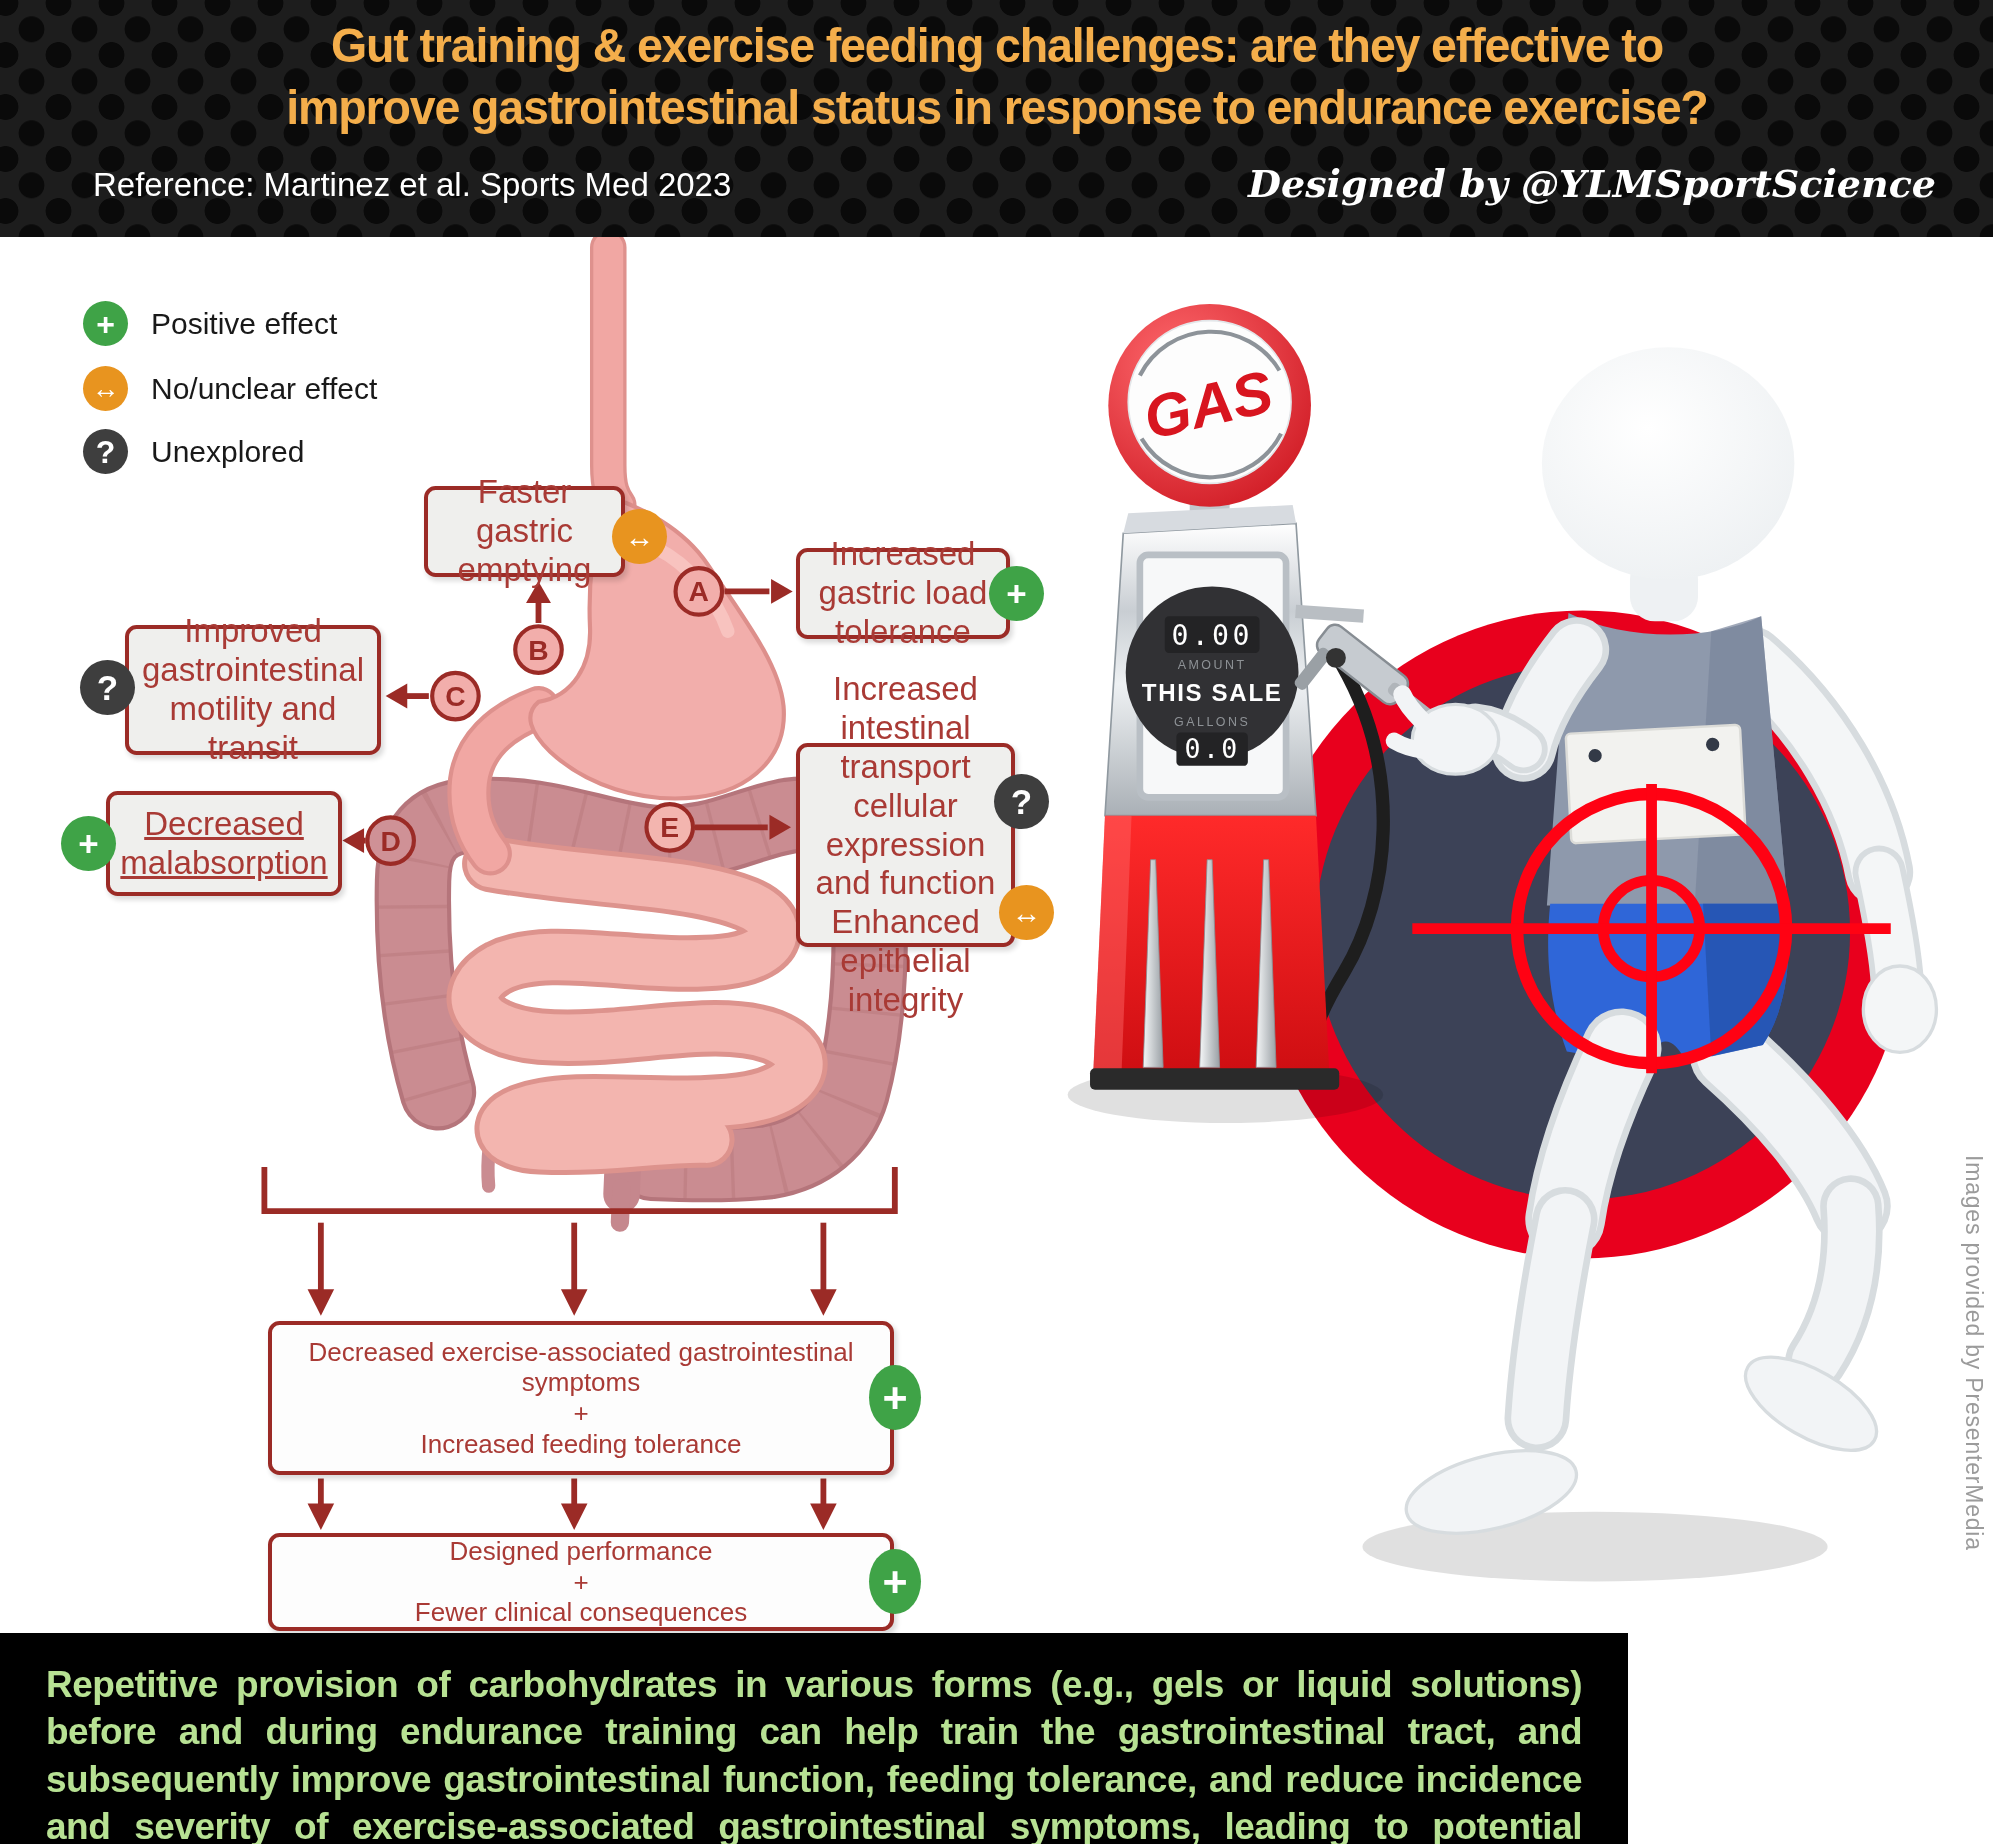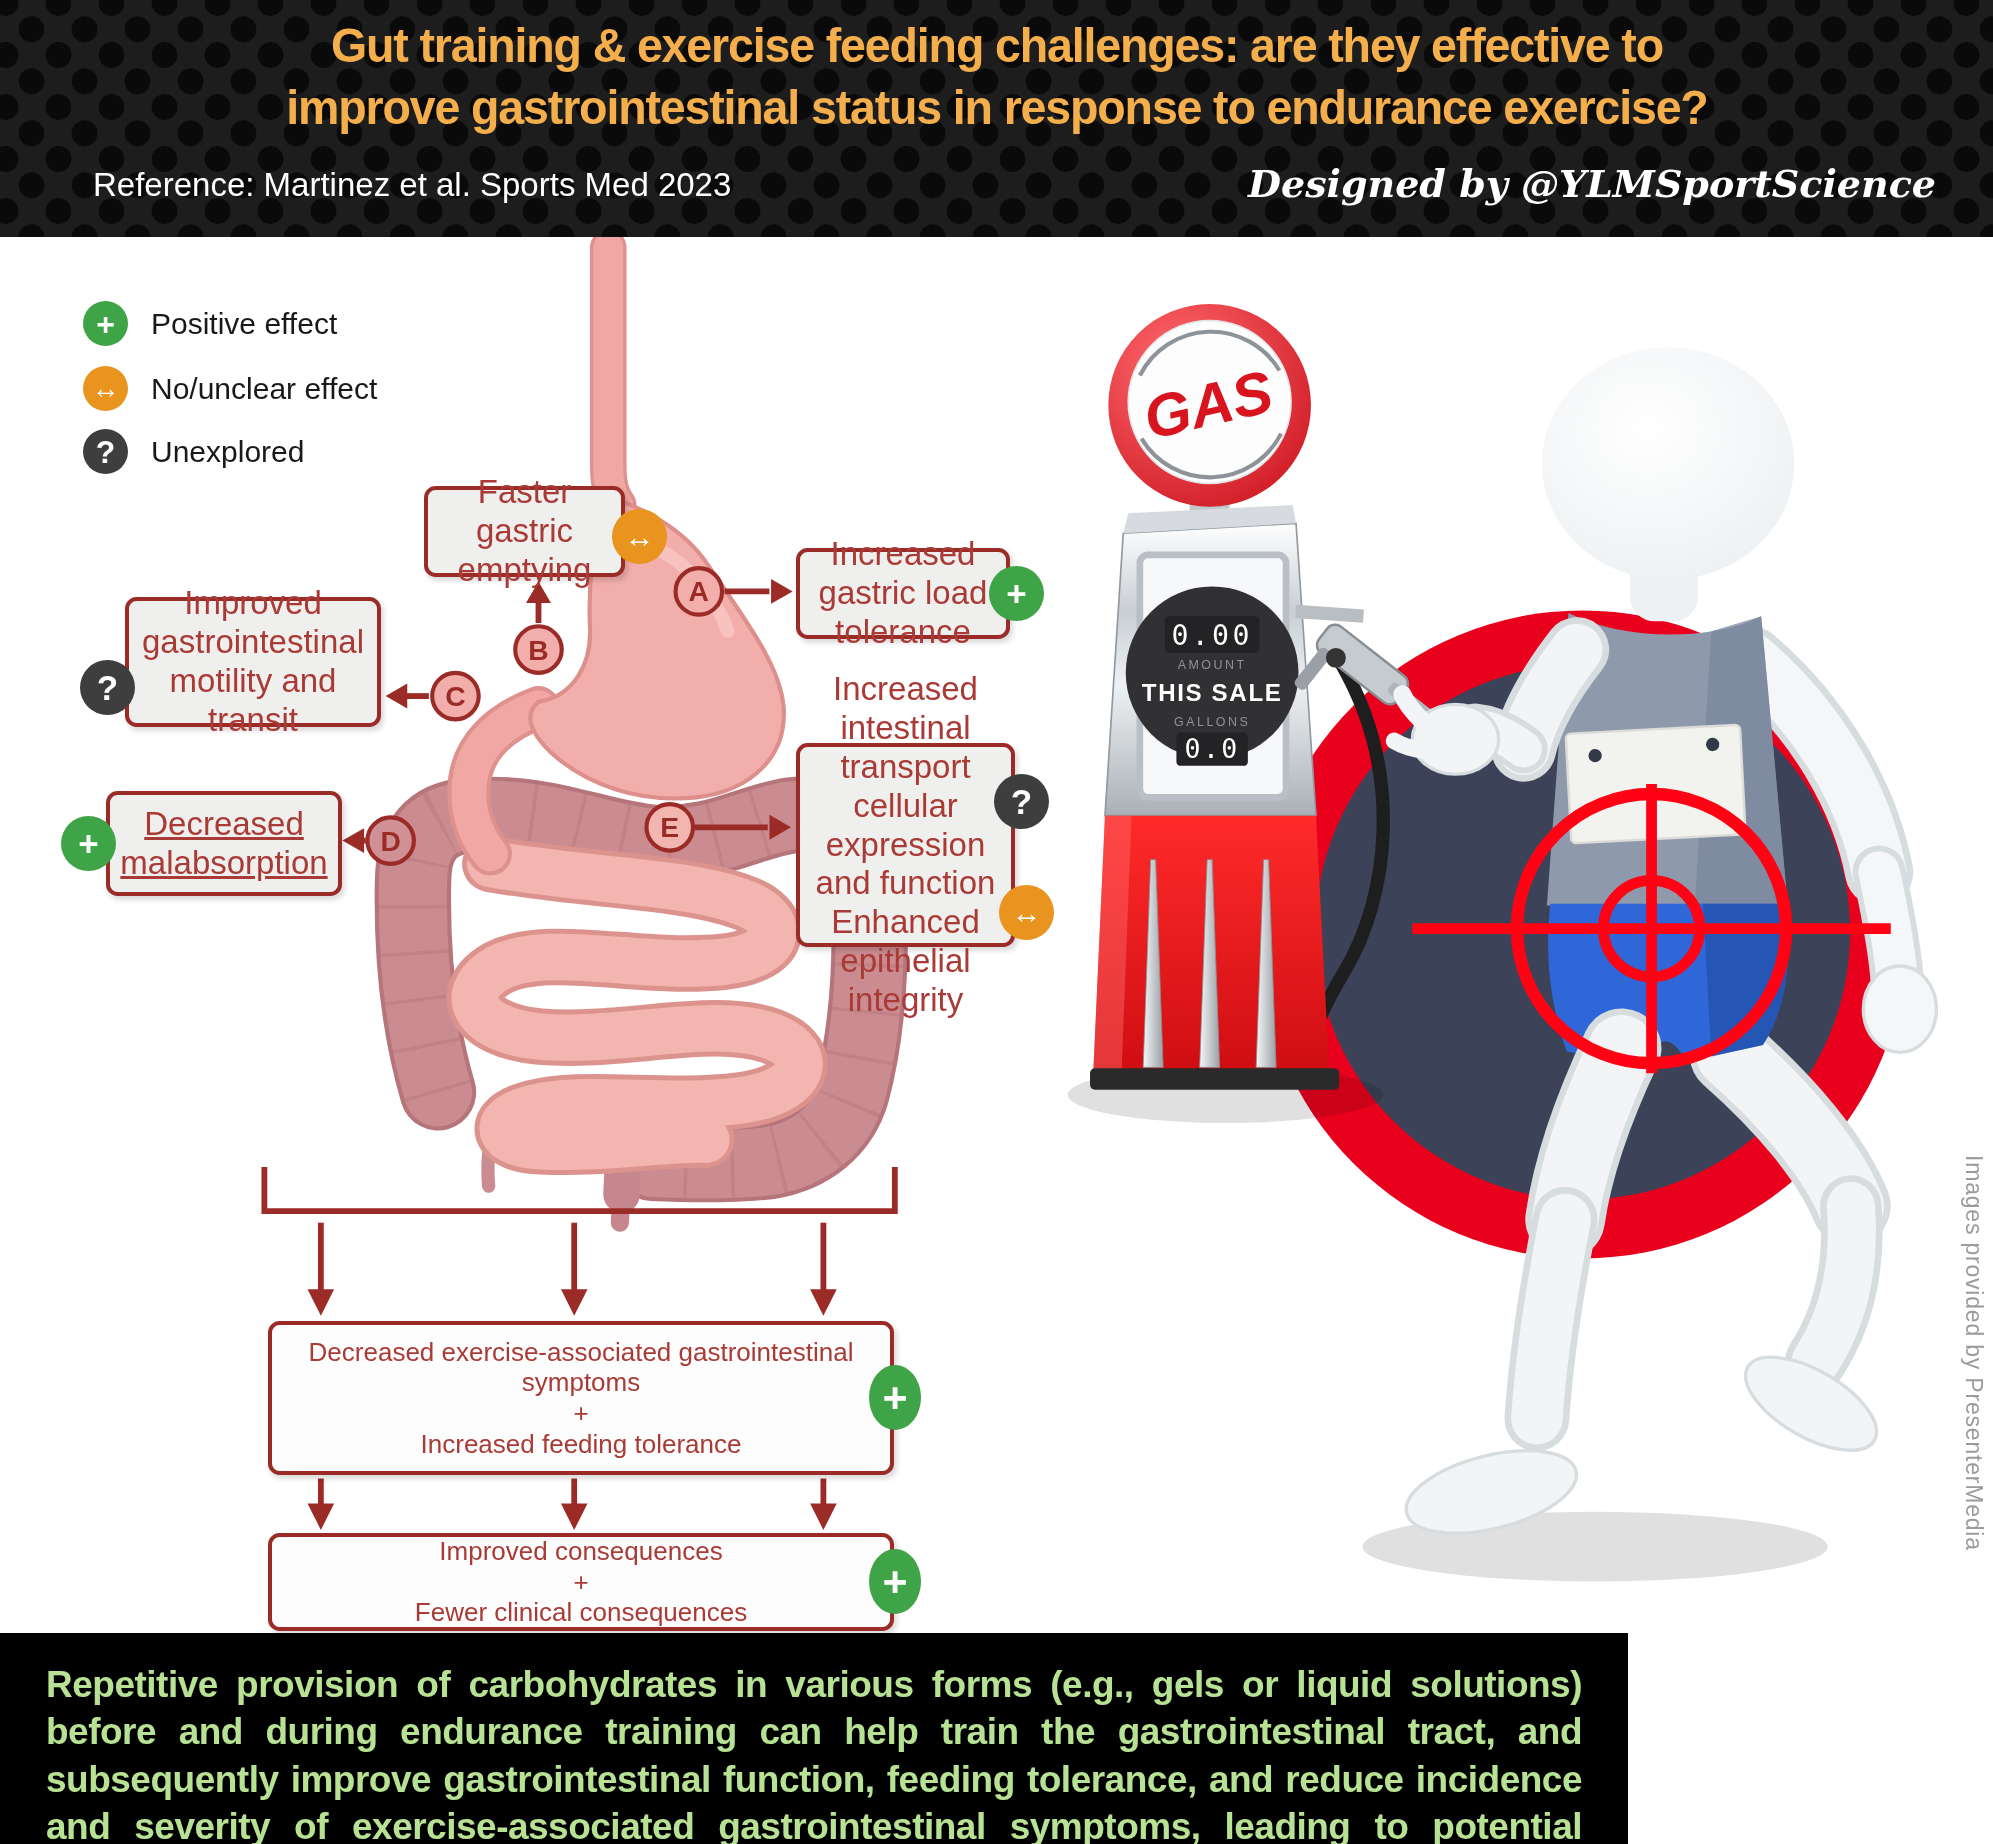--- a/index.html
+++ b/index.html
@@ -323,21 +323,21 @@
     <div class="legend-icon bg-unexplored">?</div>
     <div class="legend-label">Unexplored</div>
   </div>
 
   <div class="dbox" style="left:424px;top:486px;width:201px;height:91px;">Faster gastric emptying</div>
   <div class="badge bg-no-unclear" style="left:612px;top:509px;font-size:30px;">↔</div>
 
   <div class="dbox" style="left:796px;top:548px;width:214px;height:91px;">Increased gastric load tolerance</div>
   <div class="badge bg-positive" style="left:989px;top:566px;">+</div>
 
-  <div class="dbox" style="left:125px;top:597px;width:256px;height:130px;">Improved gastrointestinal motility and transit</div>
+  <div class="dbox" style="left:125px;top:625px;width:256px;height:130px;">Improved gastrointestinal motility and transit</div>
   <div class="badge bg-unexplored" style="left:80px;top:660px;">?</div>
 
   <div class="dbox" style="left:106px;top:791px;width:236px;height:105px;text-decoration:underline;">Decreased malabsorption</div>
   <div class="badge bg-positive" style="left:61px;top:816px;">+</div>
 
   <div class="dbox" style="left:796px;top:743px;width:219px;height:204px;">
     <p>Increased intestinal transport cellular expression and function</p>
     <div class="gap"></div>
     <p>Enhanced epithelial integrity</p>
   </div>
@@ -345,21 +345,21 @@
   <div class="badge bg-no-unclear" style="left:999px;top:885px;font-size:30px;">↔</div>
 
   <div class="dbox white" style="left:268px;top:1321px;width:626px;height:154px;font-size:26px;">
     <p>Decreased exercise-associated gastrointestinal symptoms</p>
     <p>+</p>
     <p>Increased feeding tolerance</p>
   </div>
   <div class="badge bg-positive oval" style="left:869px;top:1365px;">+</div>
 
   <div class="dbox white" style="left:268px;top:1533px;width:626px;height:98px;font-size:26px;">
-    <p>Improved consequences</p>
+    <p>Designed performance</p>
     <p>+</p>
     <p>Fewer clinical consequences</p>
   </div>
   <div class="badge bg-positive oval" style="left:869px;top:1549px;">+</div>
 
   <div class="footer">
     <p>Repetitive provision of carbohydrates in various forms (e.g., gels or liquid solutions) before and during endurance training can help train the gastrointestinal tract, and subsequently improve gastrointestinal function, feeding tolerance, and reduce incidence and severity of exercise-associated gastrointestinal symptoms, leading to potential performance benefits.</p>
   </div>
 
   <div class="watermark">Images provided by PresenterMedia</div>

